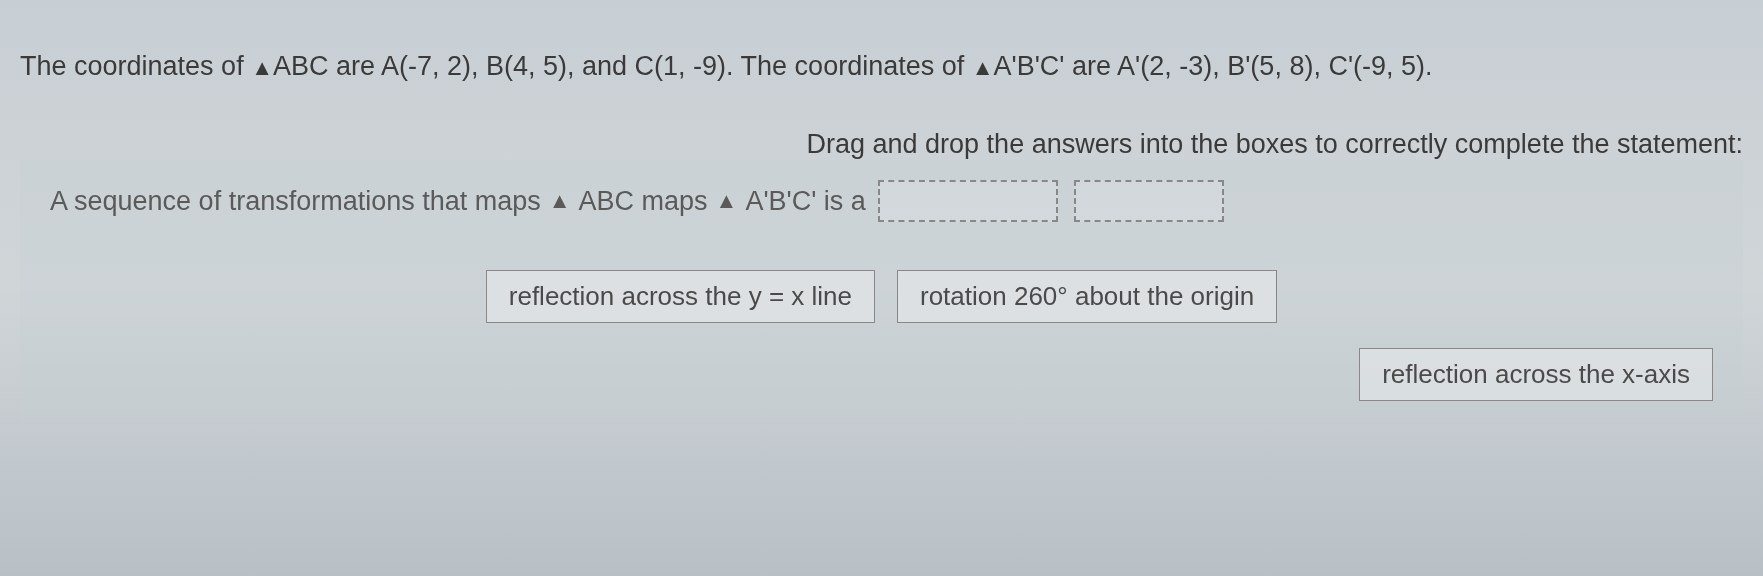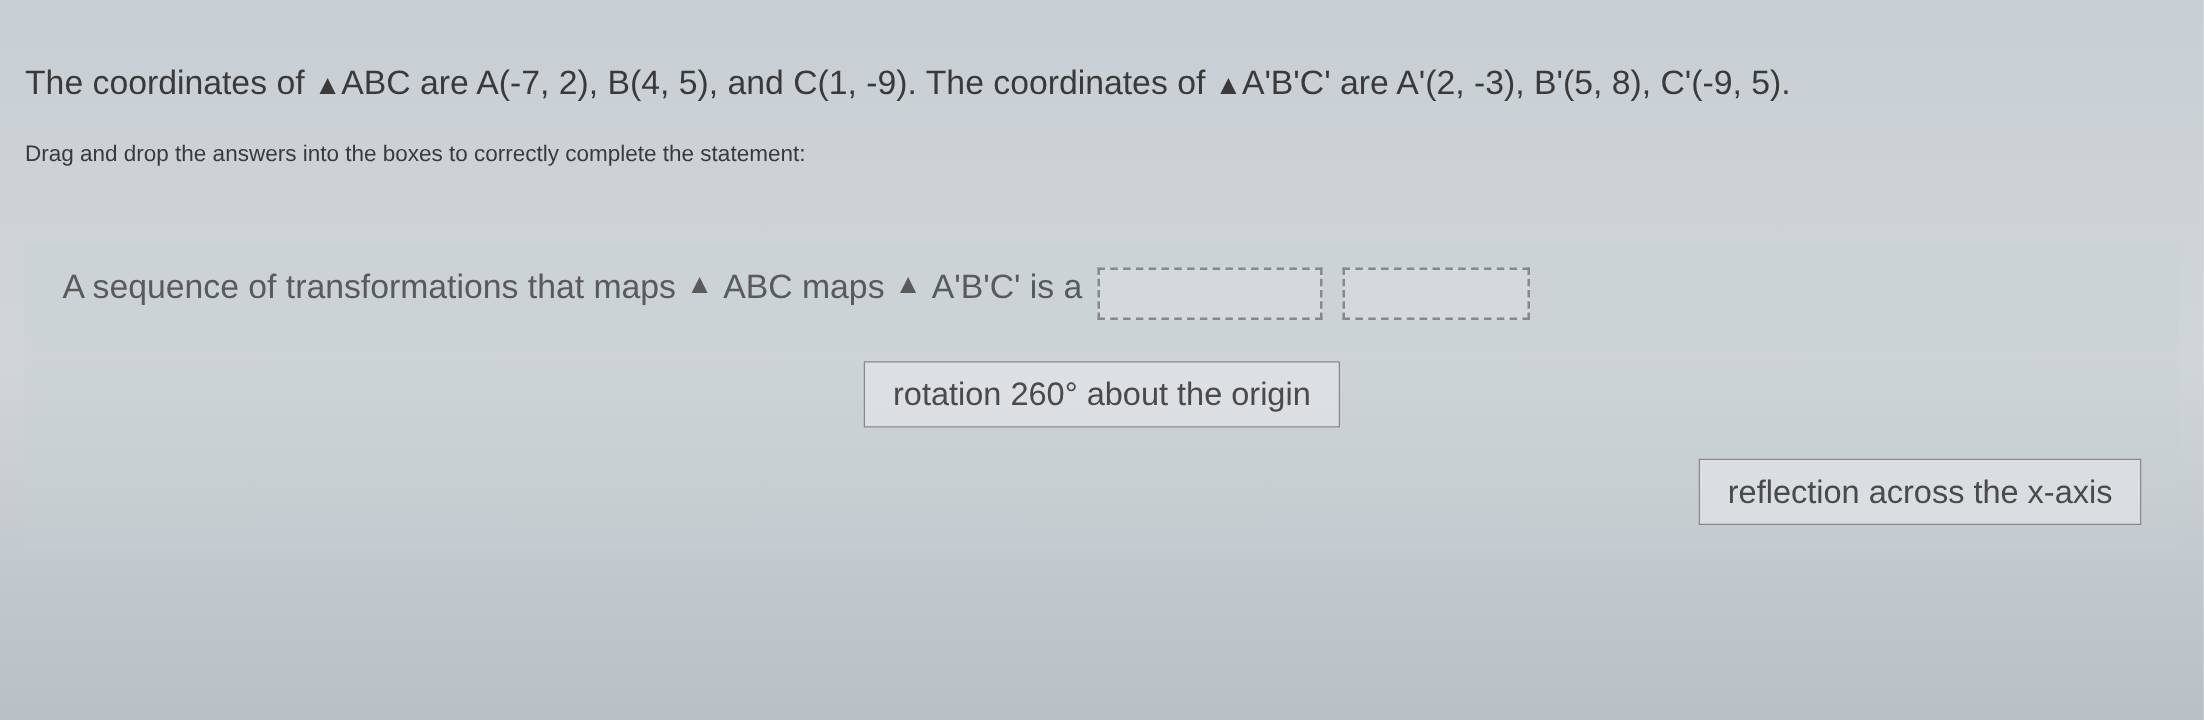--- a/index.html
+++ b/index.html
@@ -12,44 +12,44 @@
       height: 576px;
       background: linear-gradient(to bottom, #c8cfd4 0%, #d0d5d8 50%, #b8c0c6 100%);
       font-family: Arial, sans-serif;
       padding: 45px 20px 20px 20px;
       position: relative;
     }
     .problem-text {
       font-size: 27px;
       color: #3a3a3a;
       line-height: 1.6;
-      margin-bottom: 25px;
+      margin-bottom: 41px;
     }
     .instruction-text {
-      font-size: 18px;
+      font-size: 27px;
       color: #3a3a3a;
-      margin-bottom: 60px;
+      text-align: right;
     }
     .triangle {
       display: inline-block;
       font-size: 22px;
       vertical-align: baseline;
     }
     .answer-area {
       padding: 20px 30px;
       background: rgba(200, 207, 212, 0.3);
     }
     .fill-statement {
       font-size: 27px;
       color: #5a5a5a;
       display: flex;
-      align-items: flex-start;
+      align-items: center;
       flex-wrap: wrap;
       gap: 8px;
-      margin-bottom: 33px;
+      margin-bottom: 48px;
     }
     .drop-zone {
       display: inline-block;
       width: 180px;
       height: 42px;
       border: 2px dashed #888;
       background: rgba(255, 255, 255, 0.15);
       vertical-align: middle;
       margin: 0 4px;
     }
@@ -92,18 +92,19 @@
     <span>A sequence of transformations that maps </span>
     <span class="triangle">▲</span>
     <span>ABC maps </span>
     <span class="triangle">▲</span>
     <span>A'B'C' is a</span>
     <span class="drop-zone"></span>
     <span class="drop-zone smaller"></span>
   </div>
 
   <div class="answer-options">
+    <div class="answer-option">reflection across the y = x line</div>
     <div class="answer-option">rotation 260° about the origin</div>
   </div>
   <div class="options-row2">
     <div class="answer-option">reflection across the x-axis</div>
   </div>
 </div>
 
 </body></html>

